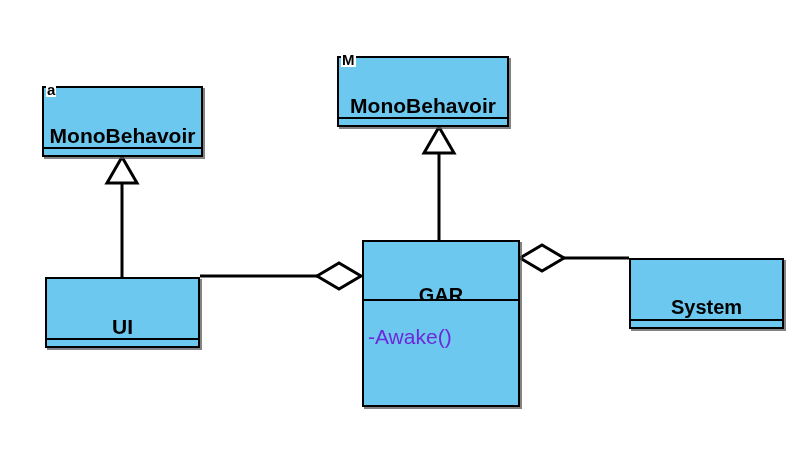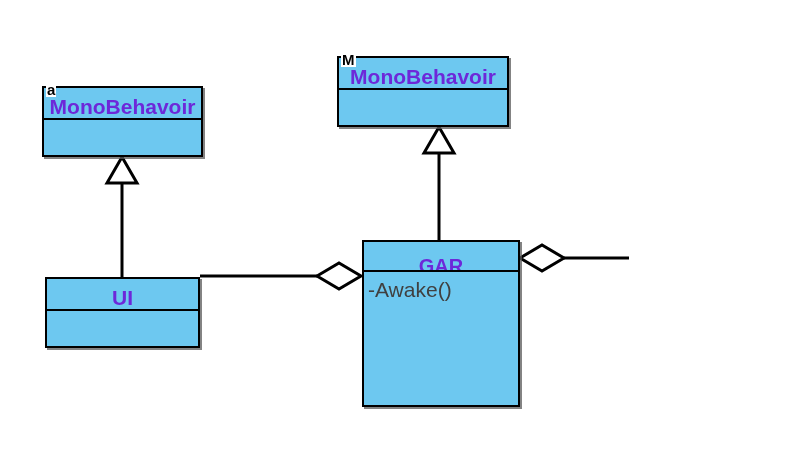--- a/index.html
+++ b/index.html
@@ -43,35 +43,37 @@
     background: #6DC8F0;
     border: 2px solid #000000;
     box-shadow: 2px 2px 0 0 rgba(90,90,90,0.75);
     z-index: 5;
   }
   .uml-class .class-name {
     box-sizing: border-box;
     width: 100%;
     text-align: center;
     font-weight: bold;
-    color: #6d28d9;
+    color: #000000;
     border-bottom: 2px solid #000000;
     line-height: 1;
     white-space: nowrap;
     overflow: hidden;
+    margin-top: 29px;
   }
   .uml-class .class-members {
     box-sizing: border-box;
     width: 100%;
     color: #000000;
   }
   .uml-class .member-row {
     white-space: nowrap;
     line-height: 1;
-    color: #404040;
+    color: #6d28d9;
+    margin-top: 18px;
   }
 
   
   #class-mono-a {
     left: 42px;  top: 86px;  width: 161px; height: 71px;
   }
   #class-mono-a .class-name { height: 32px; font-size: 21px; padding-top: 8px; }
   #class-mono-a .class-members { height: 35px; }
 
   #class-mono-m {
@@ -158,14 +160,18 @@
     <div class="class-members"></div>
   </div>
 
   <div class="uml-class" id="class-gar">
     <div class="class-name">GAR</div>
     <div class="class-members" id="gar-members">
       <div class="member-row">-Awake()</div>
     </div>
   </div>
 
+  <div class="uml-class" id="class-system">
+    <div class="class-name">System</div>
+    <div class="class-members"></div>
+  </div>
 
 </div>
 
 </body></html>

